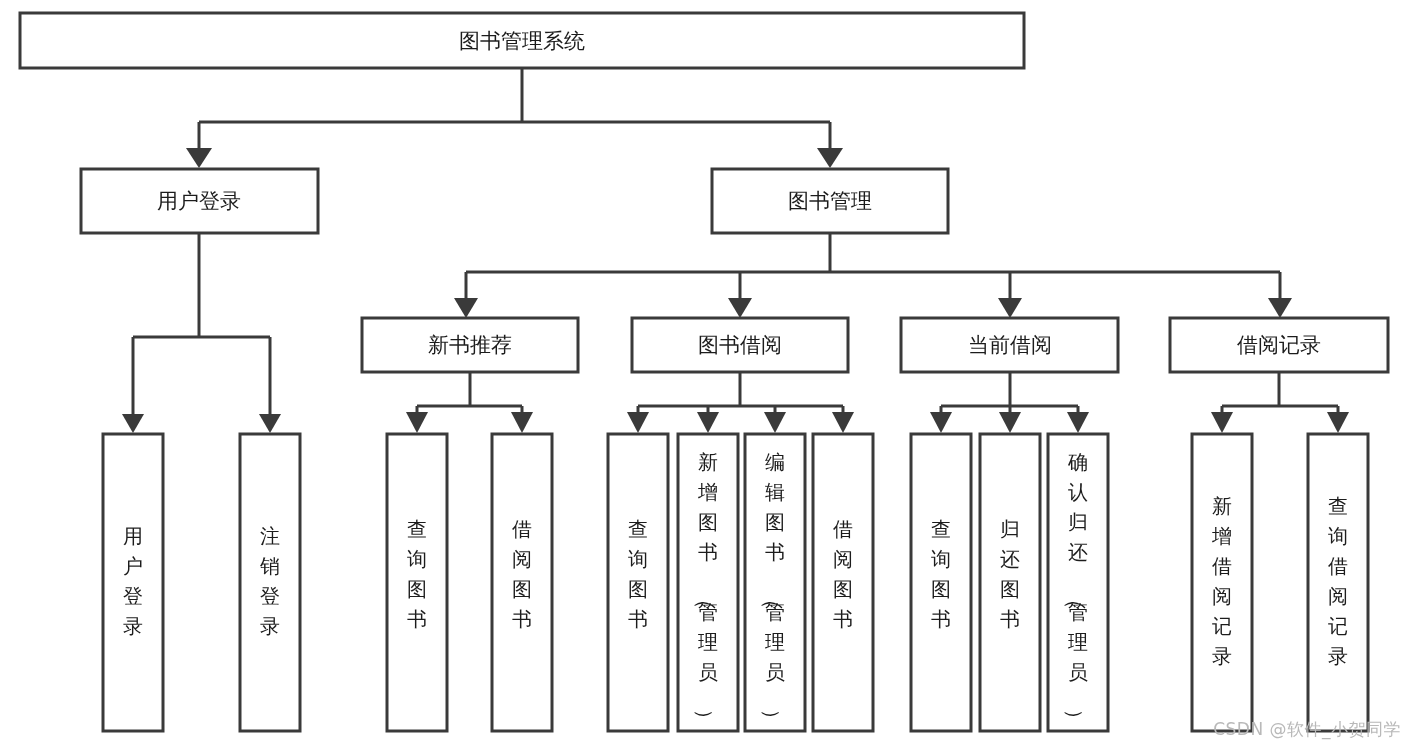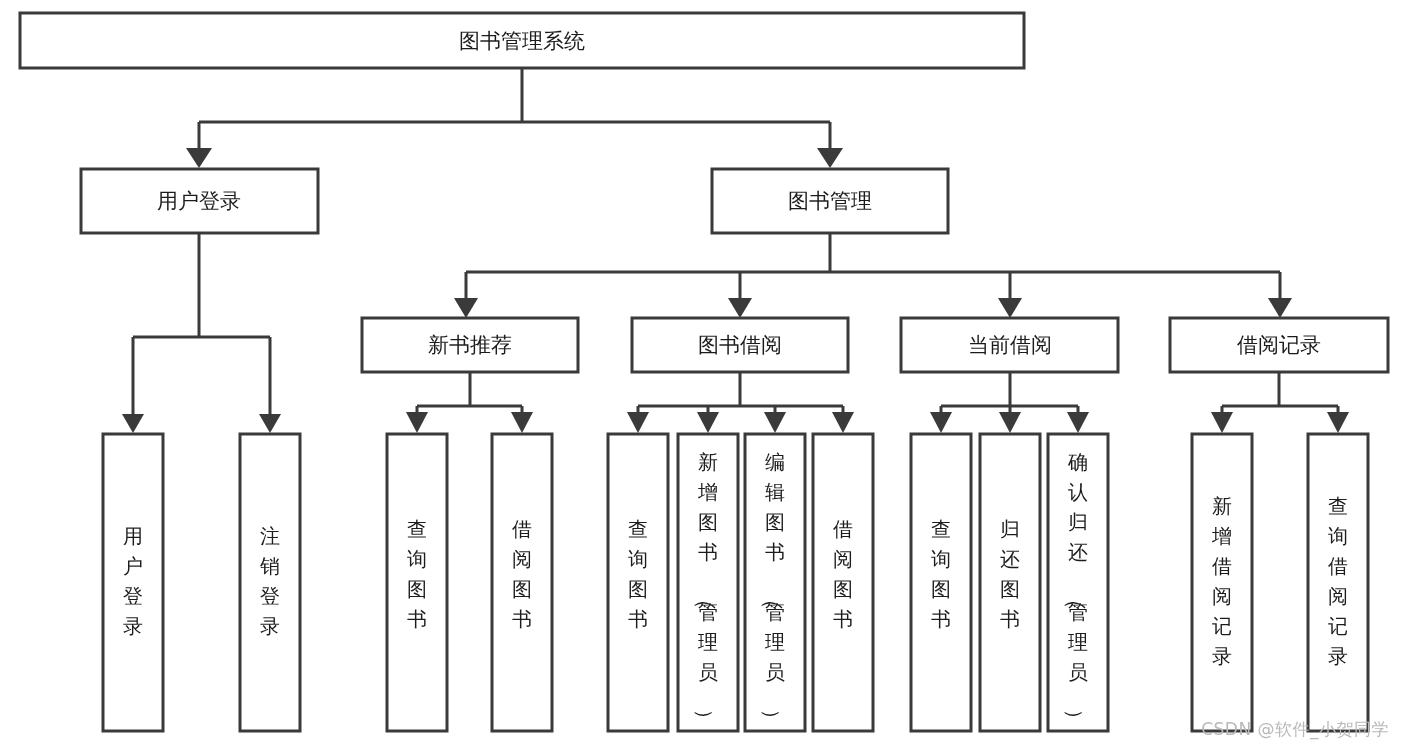--- a/index.html
+++ b/index.html
@@ -51,21 +51,21 @@
     dominant-baseline: middle;
   }
   .vert-label {
     font-family: "DejaVu Sans", "Liberation Sans", sans-serif;
     font-size: 20px;
     fill: #1c1c1c;
     text-anchor: middle;
   }
   .watermark {
     position: absolute;
-    right: 16px;
+    right: 4px;
     bottom: 6px;
     font-family: "DejaVu Sans", "Liberation Sans", sans-serif;
     font-size: 17px;
     color: #b9b9b9;
     white-space: nowrap;
     letter-spacing: 0.5px;
   }
 </style>
 </head>
 <body>

